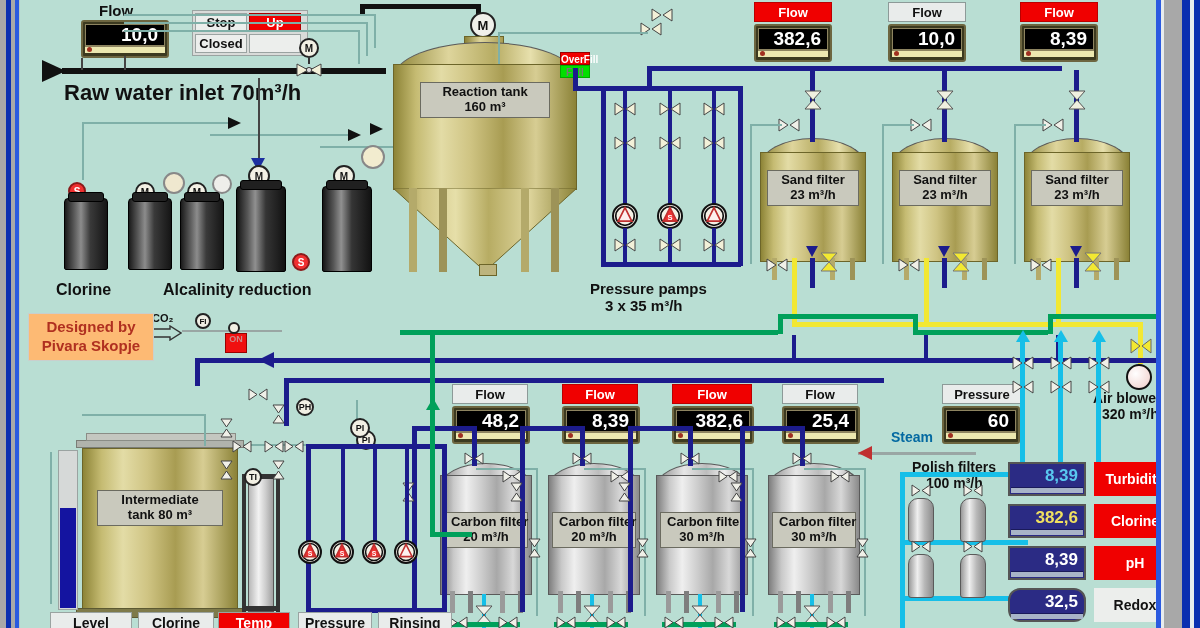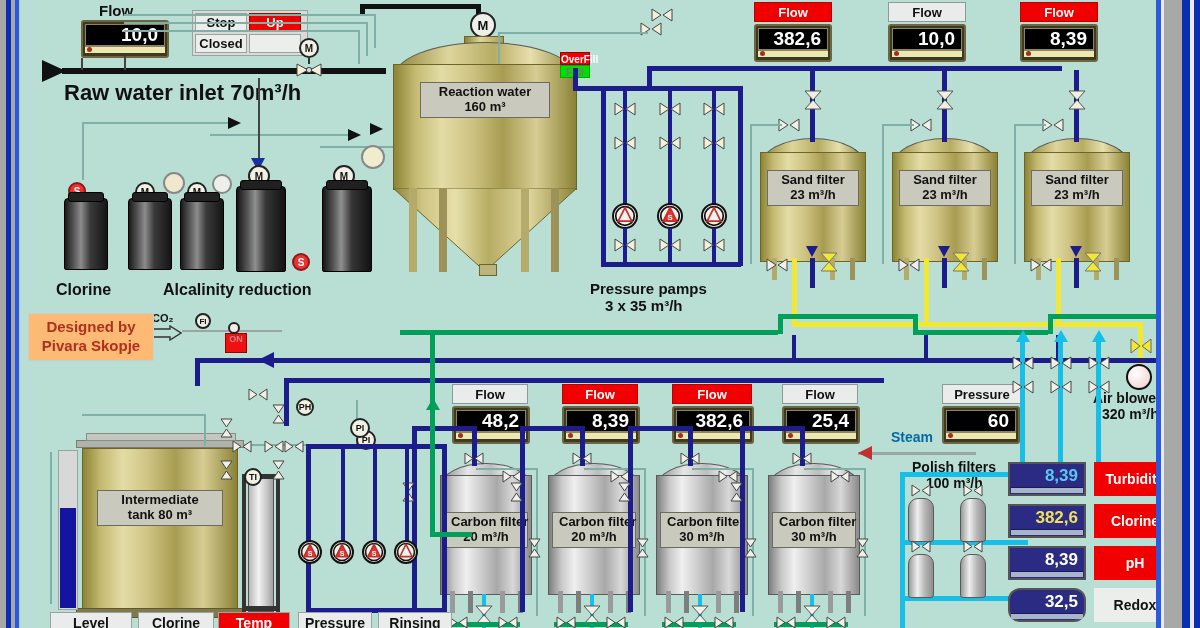--- a/index.html
+++ b/index.html
@@ -319,21 +319,21 @@
       <polygon points="2,0 186,0 100,78 88,78" fill="url(#brassg)" stroke="#6c6529"></polygon>
     </svg>
     <div class="legs" style="left:373px;top:188px;height:84px;">
       <div class="leg" style="left:16px;background:#b4aa6a;width:8px;"></div>
       <div class="leg" style="left:46px;background:#9d9358;width:8px;"></div>
       <div class="leg" style="left:128px;background:#b4aa6a;width:8px;"></div>
       <div class="leg" style="left:158px;background:#9d9358;width:8px;"></div>
     </div>
     <div class="tank" style="left:459px;top:264px;width:18px;height:12px;background:#bdb47d;border:1px solid #6c6529;"></div>
     <div class="tank-label" style="left:465px;top:82px;width:130px;">
-      <div>Reaction water</div>
+      <div>Reaction tank</div>
       <div>160 m³</div>
     </div>
 
     <div class="overfill" style="left:540px;top:52px;">
       <div class="of-top">OverFill</div>
       <div class="of-bot">Full</div>
     </div>
 
     <div class="pipe h navy" style="left:553px;top:86px;width:62px;height:5px;"></div>
     <div class="pipe v navy" style="left:553px;top:68px;height:22px;width:5px;"></div>

